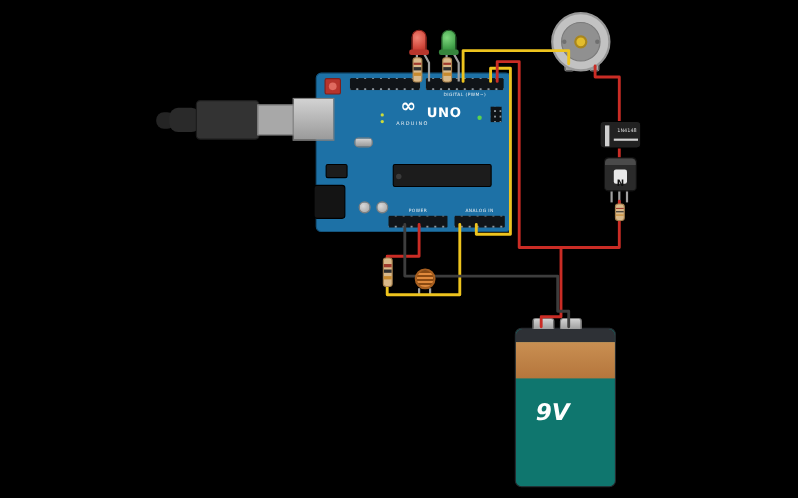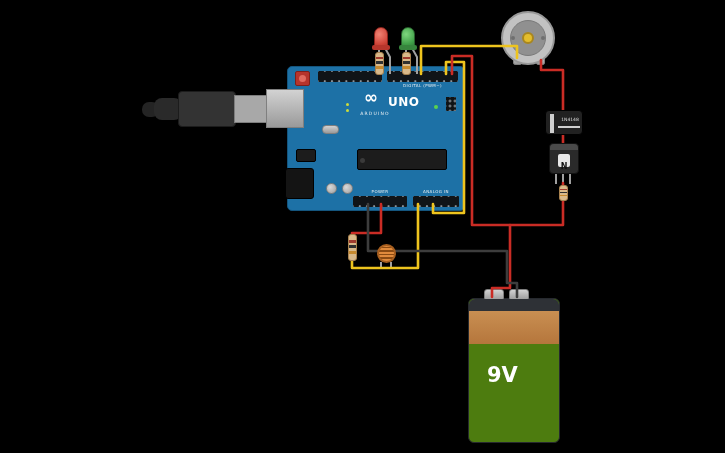--- a/index.html
+++ b/index.html
@@ -20,21 +20,21 @@
   .band{position:absolute;left:0;width:100%;height:12%;}
   .ldr{border-radius:50%;border:2px solid #a65e1f;
        background:repeating-linear-gradient(0deg,#e08a3c 0 2.2px,#8a4a12 2.2px 3.6px);}
   .wirelayer{left:0;top:0;pointer-events:none;}
 </style>
 </head>
 <body>
 
 <div id="canvas">
 
-  <div class="abs" style="left:468px;top:298px;width:92px;height:145px;background:#4d7c0f;border:1px solid #26292e;border-radius:6px;">
+  <div class="abs" style="left:468px;top:298px;width:92px;height:145px;background:#0f766e;border:1px solid #26292e;border-radius:6px;font-style:italic;">
     <div class="abs silver" style="left:15px;top:-10px;width:20px;height:12px;border-radius:3px;"></div>
     <div class="abs silver" style="left:40px;top:-10px;width:20px;height:12px;border-radius:3px;"></div>
     <div class="abs" style="left:0;top:0;width:100%;height:12px;background:#2e3136;border-radius:6px 6px 0 0;"></div>
     <div class="abs" style="left:0;top:12px;width:100%;height:33px;background:linear-gradient(180deg,#c98f52,#b5763c);"></div>
     <div class="abs" style="left:18px;top:64px;color:#fff;font-size:21px;font-weight:bold;">9V</div>
   </div>
 
   <div class="abs" style="left:501px;top:11px;width:54px;height:54px;">
     <div class="abs silver" style="left:12px;top:44px;width:9px;height:10px;border-radius:2px;"></div>
     <div class="abs silver" style="left:35px;top:44px;width:9px;height:10px;border-radius:2px;"></div>

